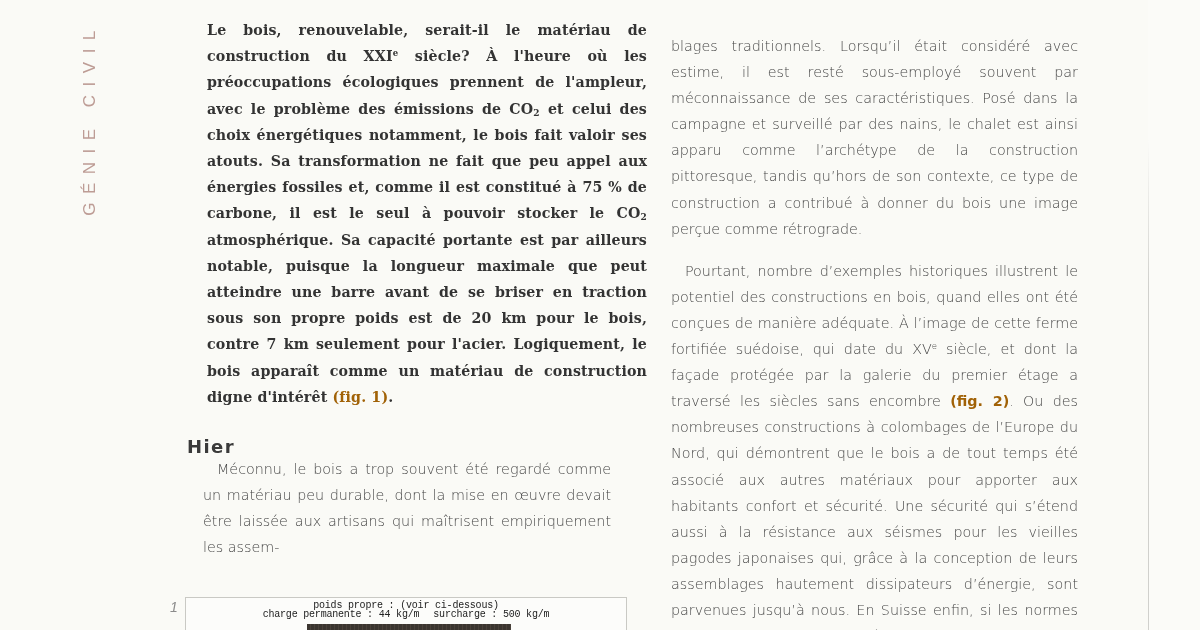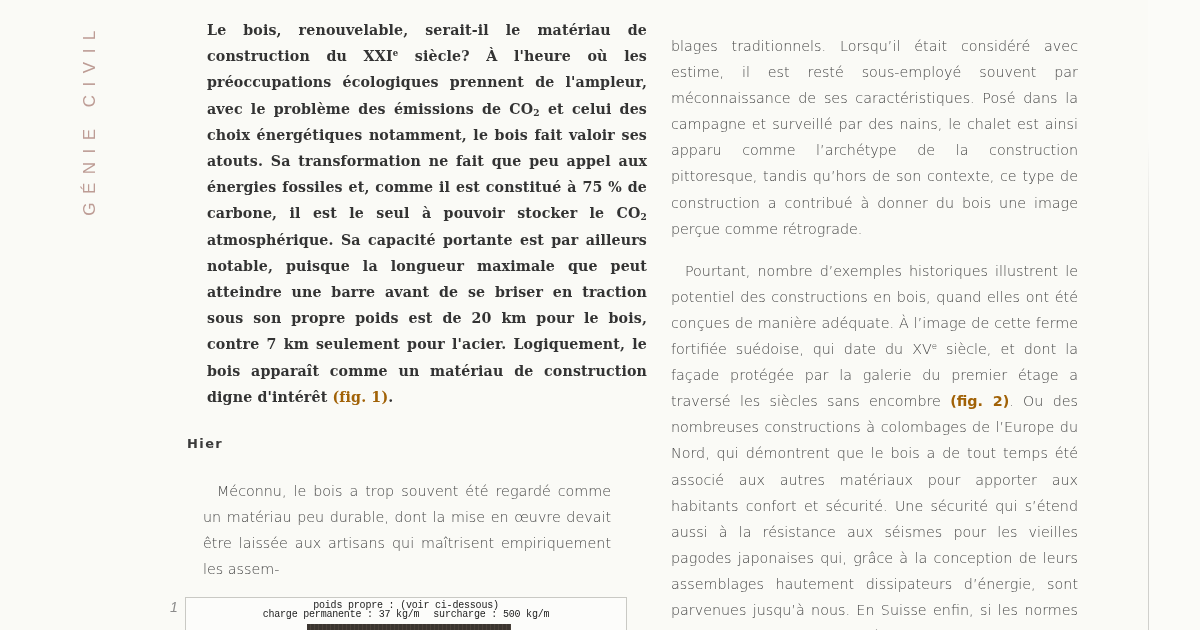--- a/index.html
+++ b/index.html
@@ -61,41 +61,41 @@
       vertical-align: 5px;
       line-height: 0;
     }
     .figref {
       color: #a16207;
       font-weight: bold;
     }
     .heading {
       font-family: "DejaVu Sans", sans-serif;
       font-weight: bold;
-      font-size: 13px;
+      font-size: 18px;
       letter-spacing: 1.4px;
       margin: 0;
       position: absolute;
       left: 187px;
       top: 436px;
       color: #3a3a3a;
     }
     .body-text {
       font-family: "DejaVu Sans", sans-serif;
       font-size: 14.3px;
       line-height: 26.1px;
       text-align: justify;
       margin: 16px;
       color: #474747;
       font-weight: 300;
     }
     .hier-par {
       position: absolute;
       left: 187px;
-      top: 462px;
+      top: 440px;
       width: 440px;
     }
     .indent {
       text-indent: 14px;
     }
     .col-right {
       position: absolute;
       left: 655px;
       top: 17px;
       width: 439px;
@@ -181,16 +181,16 @@
 
 <div class="col-right">
   <p class="body-text">blages traditionnels. Lorsqu’il était considéré avec estime, il est resté sous-employé souvent par méconnaissance de ses caractéristiques. Posé dans la campagne et surveillé par des nains, le chalet est ainsi apparu comme l’archétype de la construction pittoresque, tandis qu’hors de son contexte, ce type de construction a contribué à donner du bois une image perçue comme rétrograde.</p>
   <p class="body-text indent"><span>Pourtant, nombre d’exemples historiques illustrent le potentiel des constructions en bois, quand elles ont été conçues de manière adéquate. À l’image de cette ferme fortifiée suédoise, qui date du XV</span><sup>e</sup><span> siècle, et dont la façade protégée par la galerie du premier étage a traversé les siècles sans encombre </span><span class="figref">(fig. 2)</span><span>. Ou des nombreuses constructions à colombages de l’Europe du Nord, qui démontrent que le bois a de tout temps été associé aux autres matériaux pour apporter aux habitants confort et sécurité. Une sécurité qui s’étend aussi à la résistance aux séismes pour les vieilles pagodes japonaises qui, grâce à la conception de leurs assemblages hautement dissipateurs d’énergie, sont parvenues jusqu’à nous. En Suisse enfin, si les normes incendie ont souvent limité l’usage du bois dans les bâtiments à plusieurs étages, les constructions traditionnelles offrent des exemples atteignant des tailles respectables, puisqu’il existe en Valais des chalets</span></p>
 </div>
 
 <div class="figure-num">1</div>
 <div class="figure-box">
   <div class="fig-caption">
     <div>poids propre : (voir ci-dessous)</div>
-    <div><span>charge permanente : 37 kg/m</span><span class="gap"></span><span>surcharge : 500 kg/m</span></div>
+    <div><span>charge permanente : 44 kg/m</span><span class="gap"></span><span>surcharge : 500 kg/m</span></div>
   </div>
   <div class="beam"></div>
 </div>
 
 </body></html>

